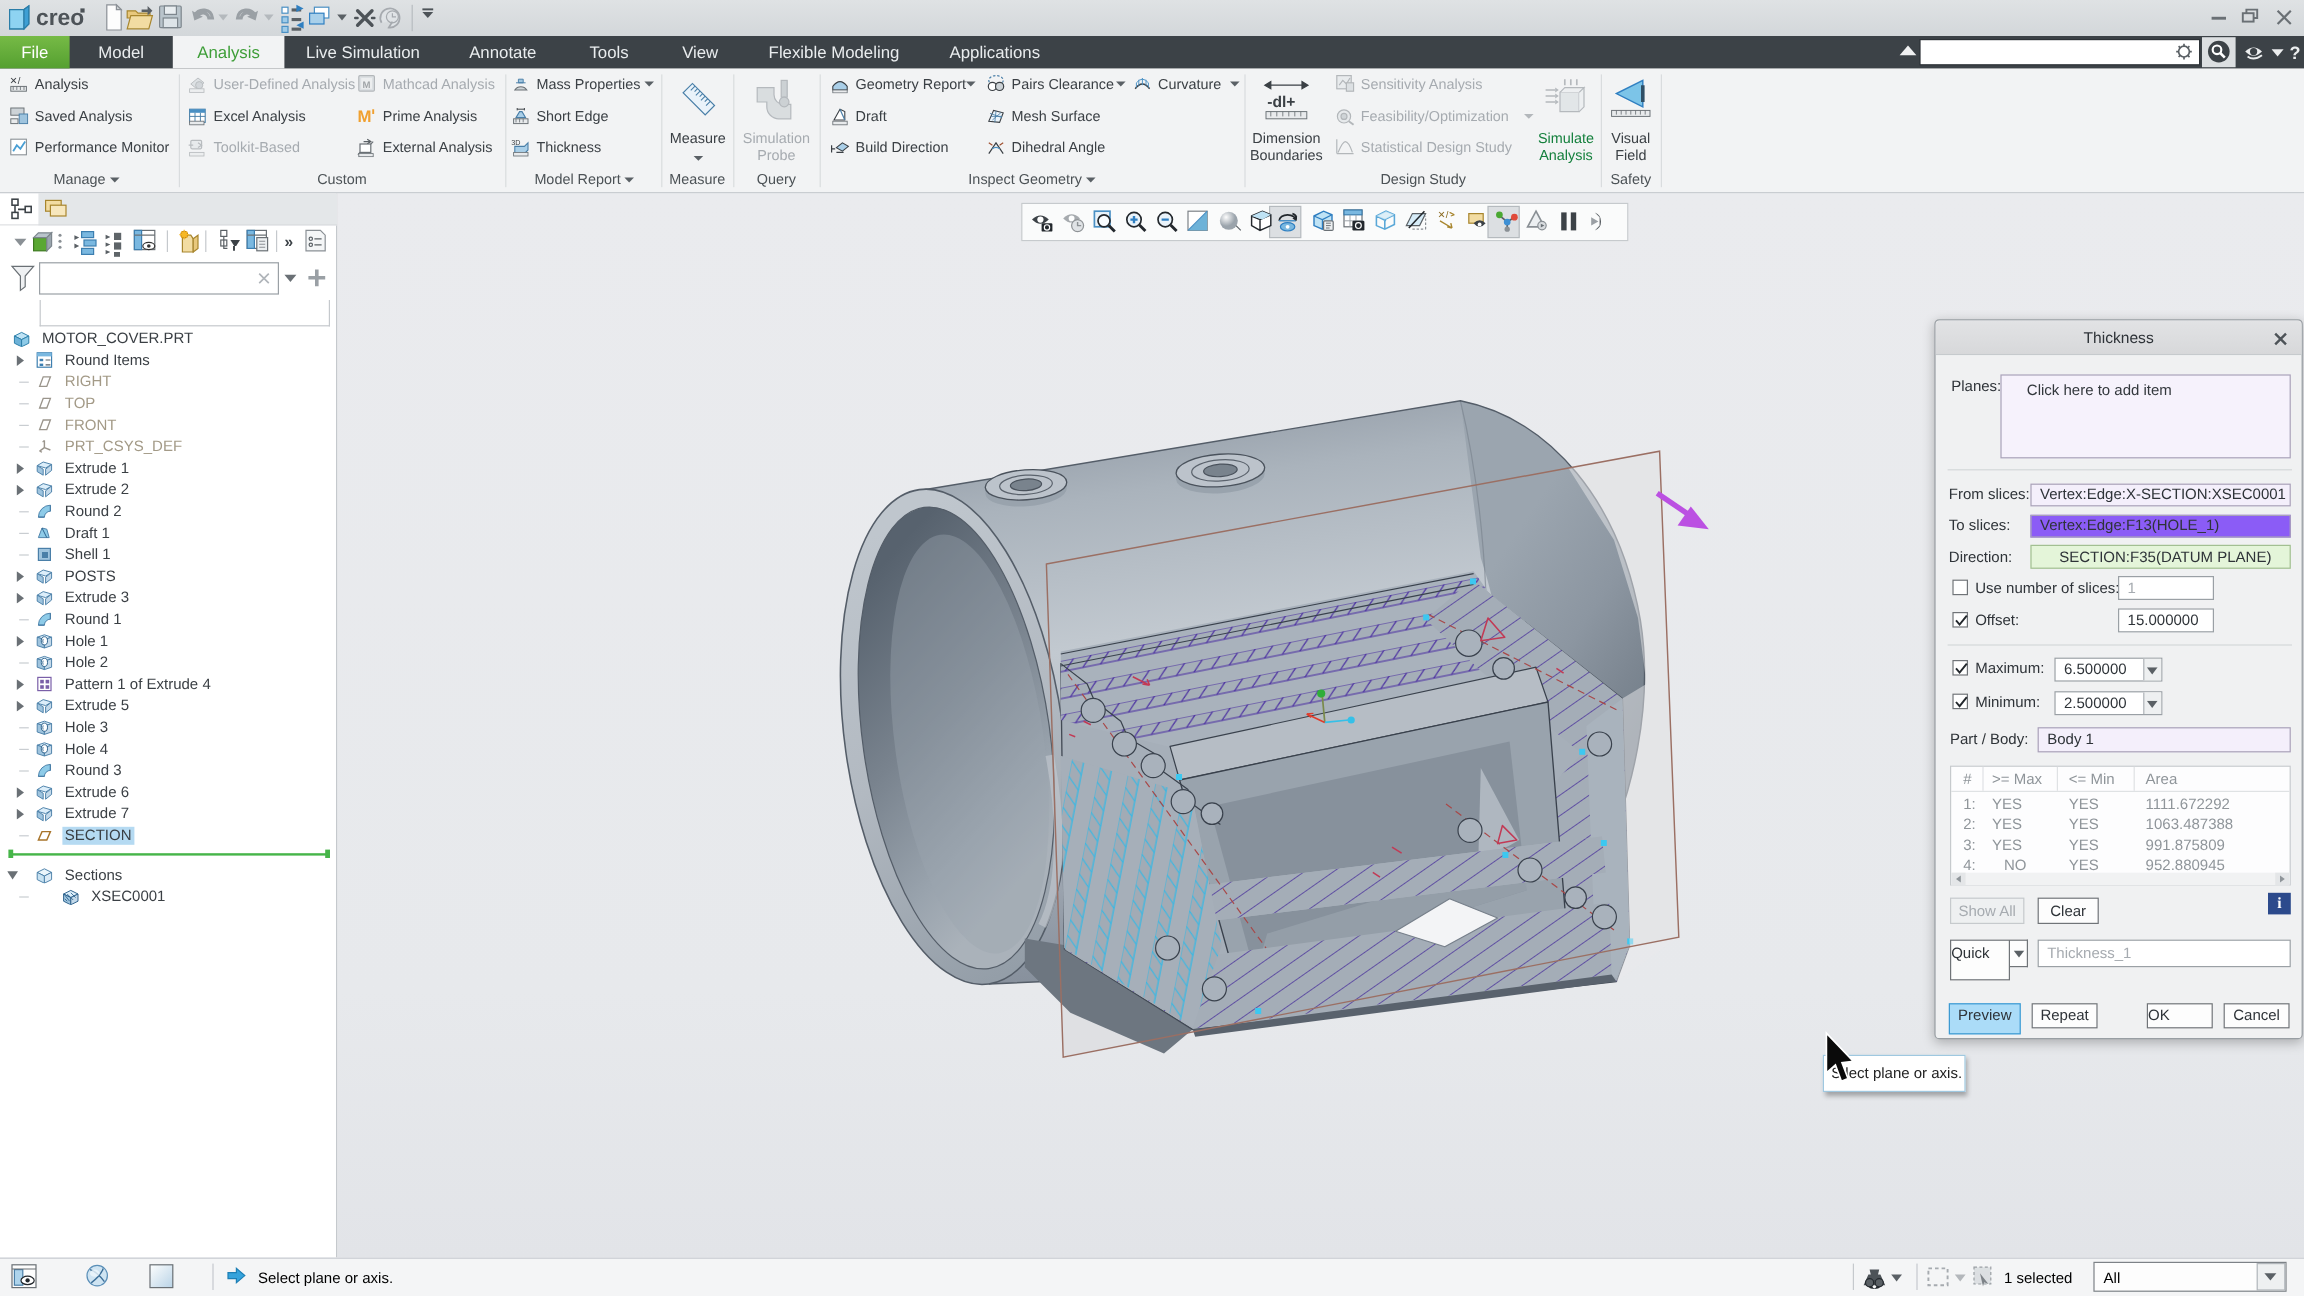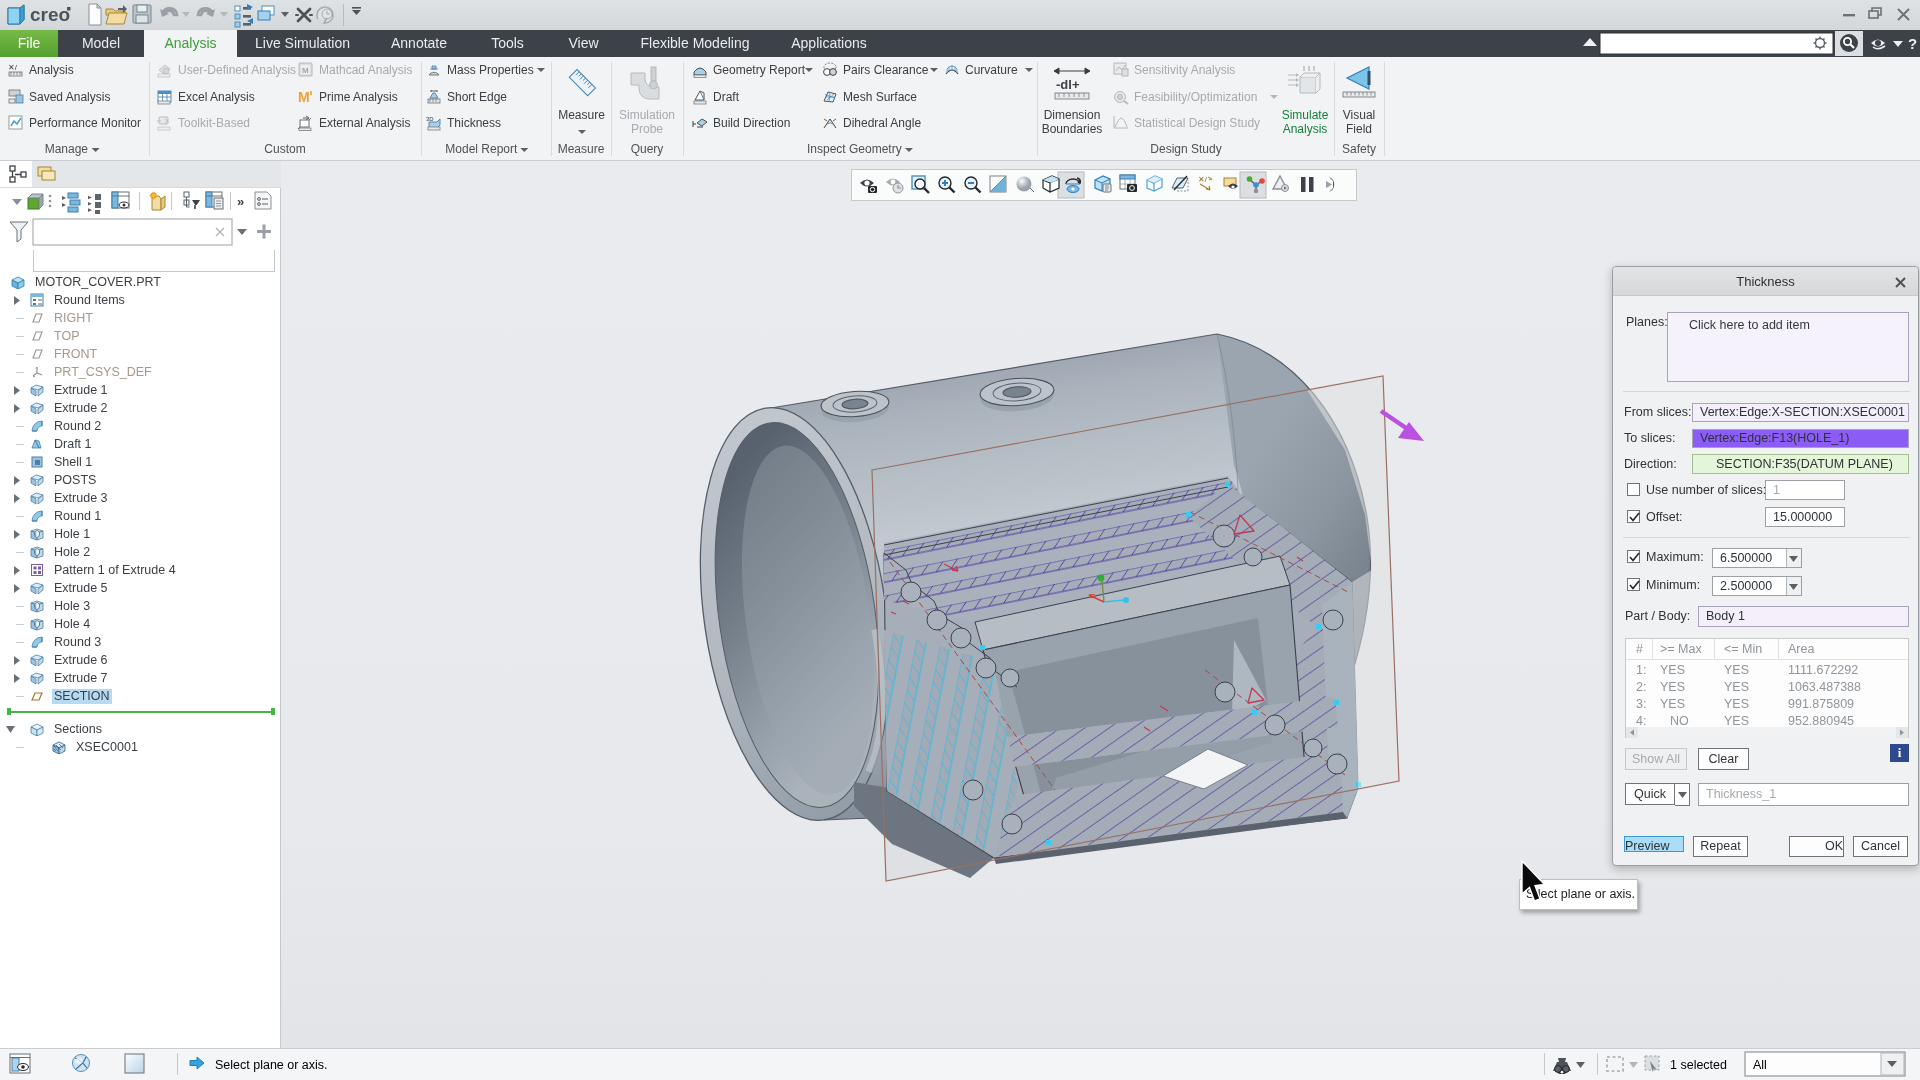--- a/index.html
+++ b/index.html
@@ -1132,23 +1132,23 @@
         <rect x="0" y="0" width="282" height="11" fill="#f1f2f3"></rect>
         <rect x="0" y="0" width="12" height="11" fill="#e4e6e8"></rect>
         <rect x="270" y="0" width="12" height="11" fill="#e4e6e8"></rect>
         <path d="M8 2.5 l-4 3 4 3z" fill="#8f959a"></path>
         <path d="M274 2.5 l4 3 -4 3z" fill="#8f959a"></path>
       </svg>
  </div>
  <div class="abs" style="left:12px;top:481px;width:62px;height:22px;background:#eef0f1;border:1px solid #c6cacd;text-align:center;line-height:20px;color:#a6abb0">Show All</div>
  <div class="abs" style="left:85px;top:481px;width:51px;height:22px;background:#fdfdfd;border:1px solid #707478;text-align:center;line-height:20px">Clear</div>
  <div class="abs" style="left:277px;top:477px;width:19px;height:18px;background:#2c4a8c;color:#fff;text-align:center;font-size:13px;font-weight:bold;font-family:'Liberation Serif',serif;line-height:18px">i</div>
- <div class="abs" style="left:12px;top:516px;width:50px;height:22px;background:#fdfdfd;border:1px solid #707478;text-align:center;line-height:21px">Quick</div>
+ <div class="abs" style="left:12px;top:516px;width:50px;height:34px;background:#fdfdfd;border:1px solid #707478;text-align:left;line-height:21px">Quick</div>
  <div class="abs" style="left:62px;top:516px;width:15px;height:23px;background:#fdfdfd;border:1px solid #707478;border-left:none"></div>
  <svg class="abs" style="left:65px;top:525px" width="10" height="7">
       <path d="M0 0 h9 l-4.5 6z" fill="#5a6065"></path>
     </svg>
  <div class="abs" style="left:85px;top:516px;width:211px;height:23px;background:#fff;border:1px solid #9aa0a5;line-height:21px;padding-left:7px;color:#a6abb0">Thickness_1</div>
- <div class="abs" style="left:11px;top:569px;width:60px;height:16px;background:#abdcf8;border:1px solid #3d9ad1;line-height:19px">Preview</div>
+ <div class="abs" style="left:11px;top:569px;width:60px;height:26px;background:#abdcf8;border:1px solid #3d9ad1;text-align:center;line-height:19px">Preview</div>
  <div class="abs" style="left:80px;top:569px;width:55px;height:21px;background:#fdfdfd;border:1px solid #707478;text-align:center;line-height:19px">Repeat</div>
- <div class="abs" style="left:176px;top:569px;width:55px;height:21px;background:#fdfdfd;border:1px solid #707478;text-align:right;line-height:19px">OK</div>
+ <div class="abs" style="left:176px;top:569px;width:55px;height:21px;background:#fdfdfd;border:1px solid #707478;text-align:left;line-height:19px">OK</div>
  <div class="abs" style="left:240px;top:569px;width:55px;height:21px;background:#fdfdfd;border:1px solid #707478;text-align:center;line-height:19px">Cancel</div>
 </div>
 
 </body></html>

